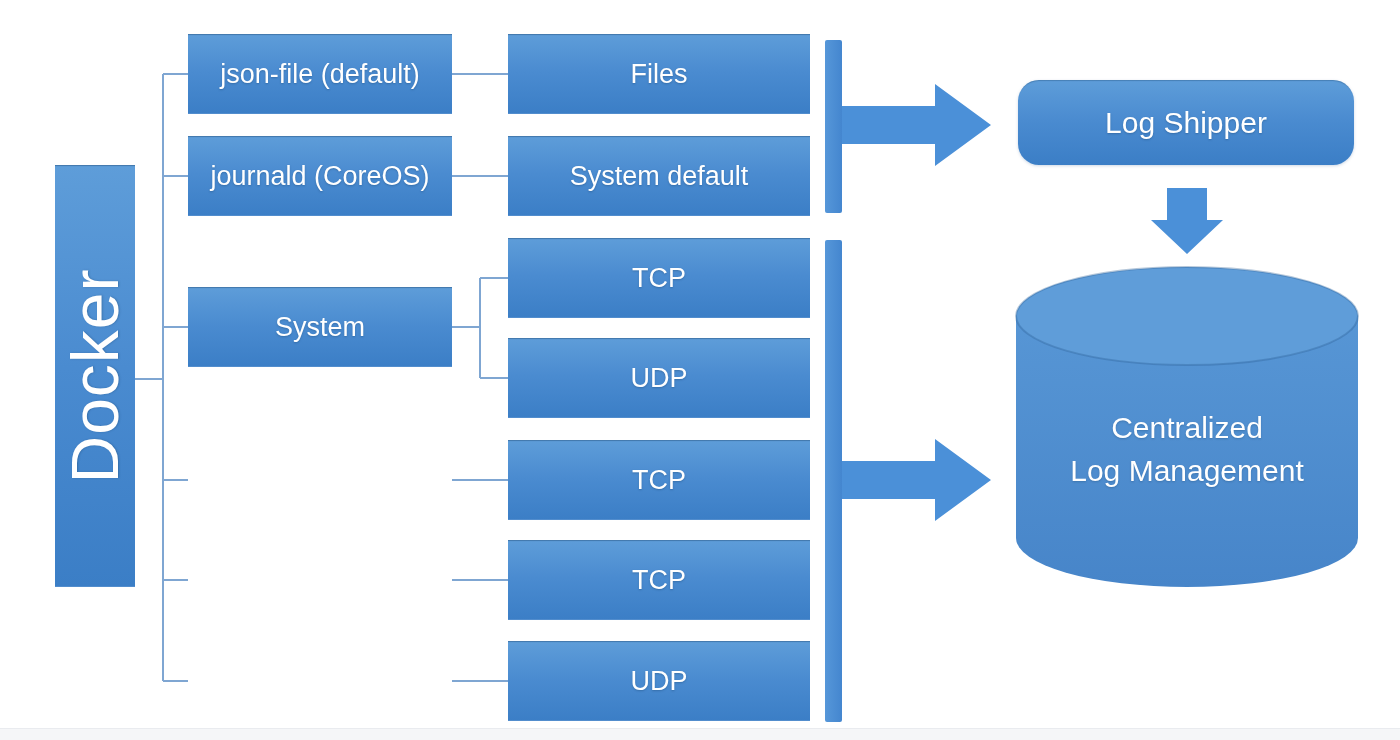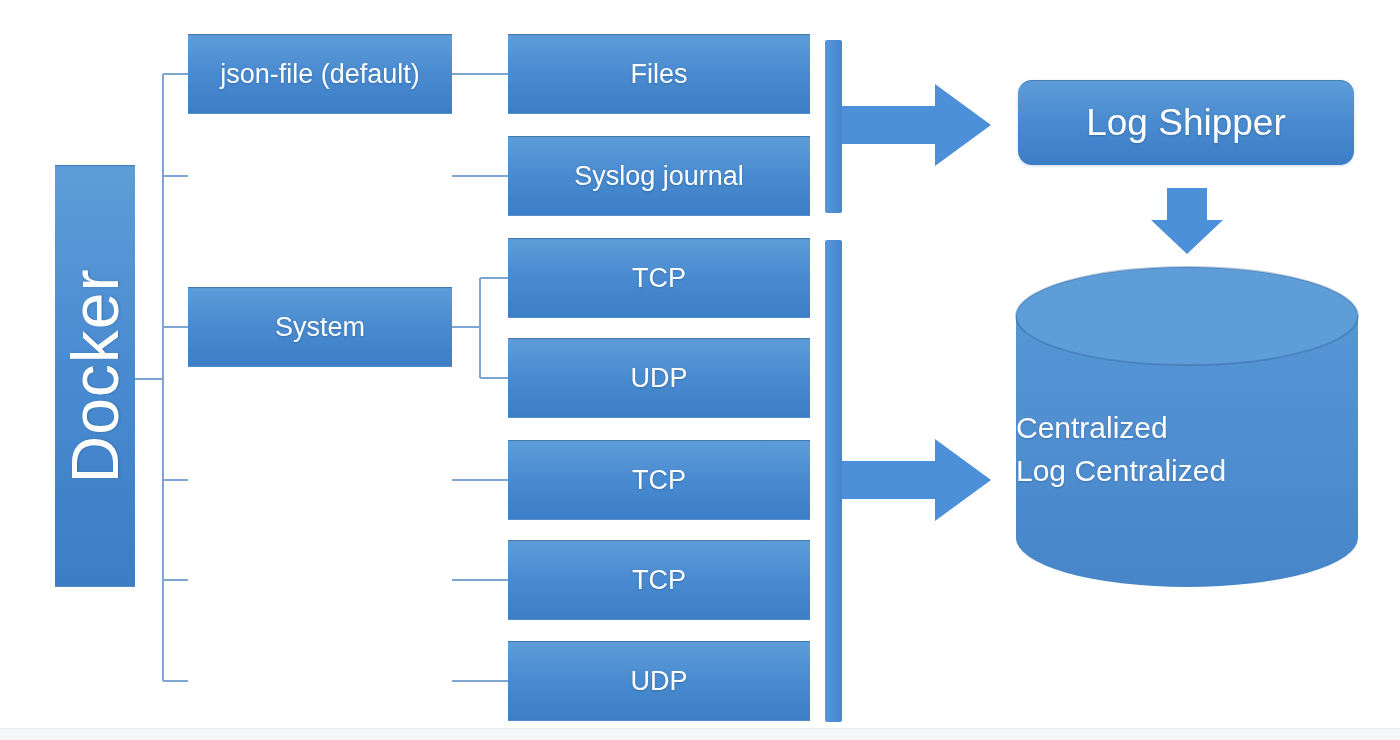--- a/index.html
+++ b/index.html
@@ -40,28 +40,28 @@
     left:55px;top:165px;width:80px;height:422px;
   }
   .root-node .vlabel{
     transform:rotate(-90deg);
     font-size:66px;
     letter-spacing:1px;
   }
 
   .shipper{
     left:1018px;top:80px;width:336px;height:85px;
-    border-radius:14px;
-    font-size:37px;
+    border-radius:21px;
+    font-size:30px;
     box-shadow:inset 0 2px 1px -1px rgba(32,74,116,.35), 0 1px 3px rgba(60,100,150,.25);
   }
 
   .sink-label{
     position:absolute;left:1016px;top:406px;width:342px;
-    color:var(--label-text);
+    text-align:center;color:var(--label-text);
     font-size:30px;line-height:43px;
     text-shadow:0 1px 2px rgba(22,62,102,.3);
   }
 
   .footer-strip{
     position:absolute;left:0;top:728px;width:1400px;height:12px;
     background:var(--footer-strip);
     border-top:1px solid #e9ebef;
   }
 </style>
@@ -106,29 +106,32 @@
     </g>
   </svg>
 
   <div class="node root-node">
     <span class="vlabel">Docker</span>
   </div>
 
   <div class="node driver" style="top:34px">
     <span>json-file (default)</span>
   </div>
+  <div class="node driver" style="top:136px">
+    <span>journald (CoreOS)</span>
+  </div>
   <div class="node driver" style="top:287px">
     <span>System</span>
   </div>
 
   <div class="node output" style="top:34px">
     <span>Files</span>
   </div>
   <div class="node output" style="top:136px">
-    <span>Syslog journal</span>
+    <span>System default</span>
   </div>
   <div class="node output" style="top:238px">
     <span>TCP</span>
   </div>
   <div class="node output" style="top:338px">
     <span>UDP</span>
   </div>
   <div class="node output" style="top:440px">
     <span>TCP</span>
   </div>
@@ -138,17 +141,17 @@
   <div class="node output" style="top:641px">
     <span>UDP</span>
   </div>
 
   <div class="node shipper">
     <span>Log Shipper</span>
   </div>
 
   <div class="sink-label">
     <div>Centralized</div>
-    <div>Log Centralized</div>
+    <div>Log Management</div>
   </div>
 
   <div class="footer-strip"></div>
 </div>
 
 </body></html>

